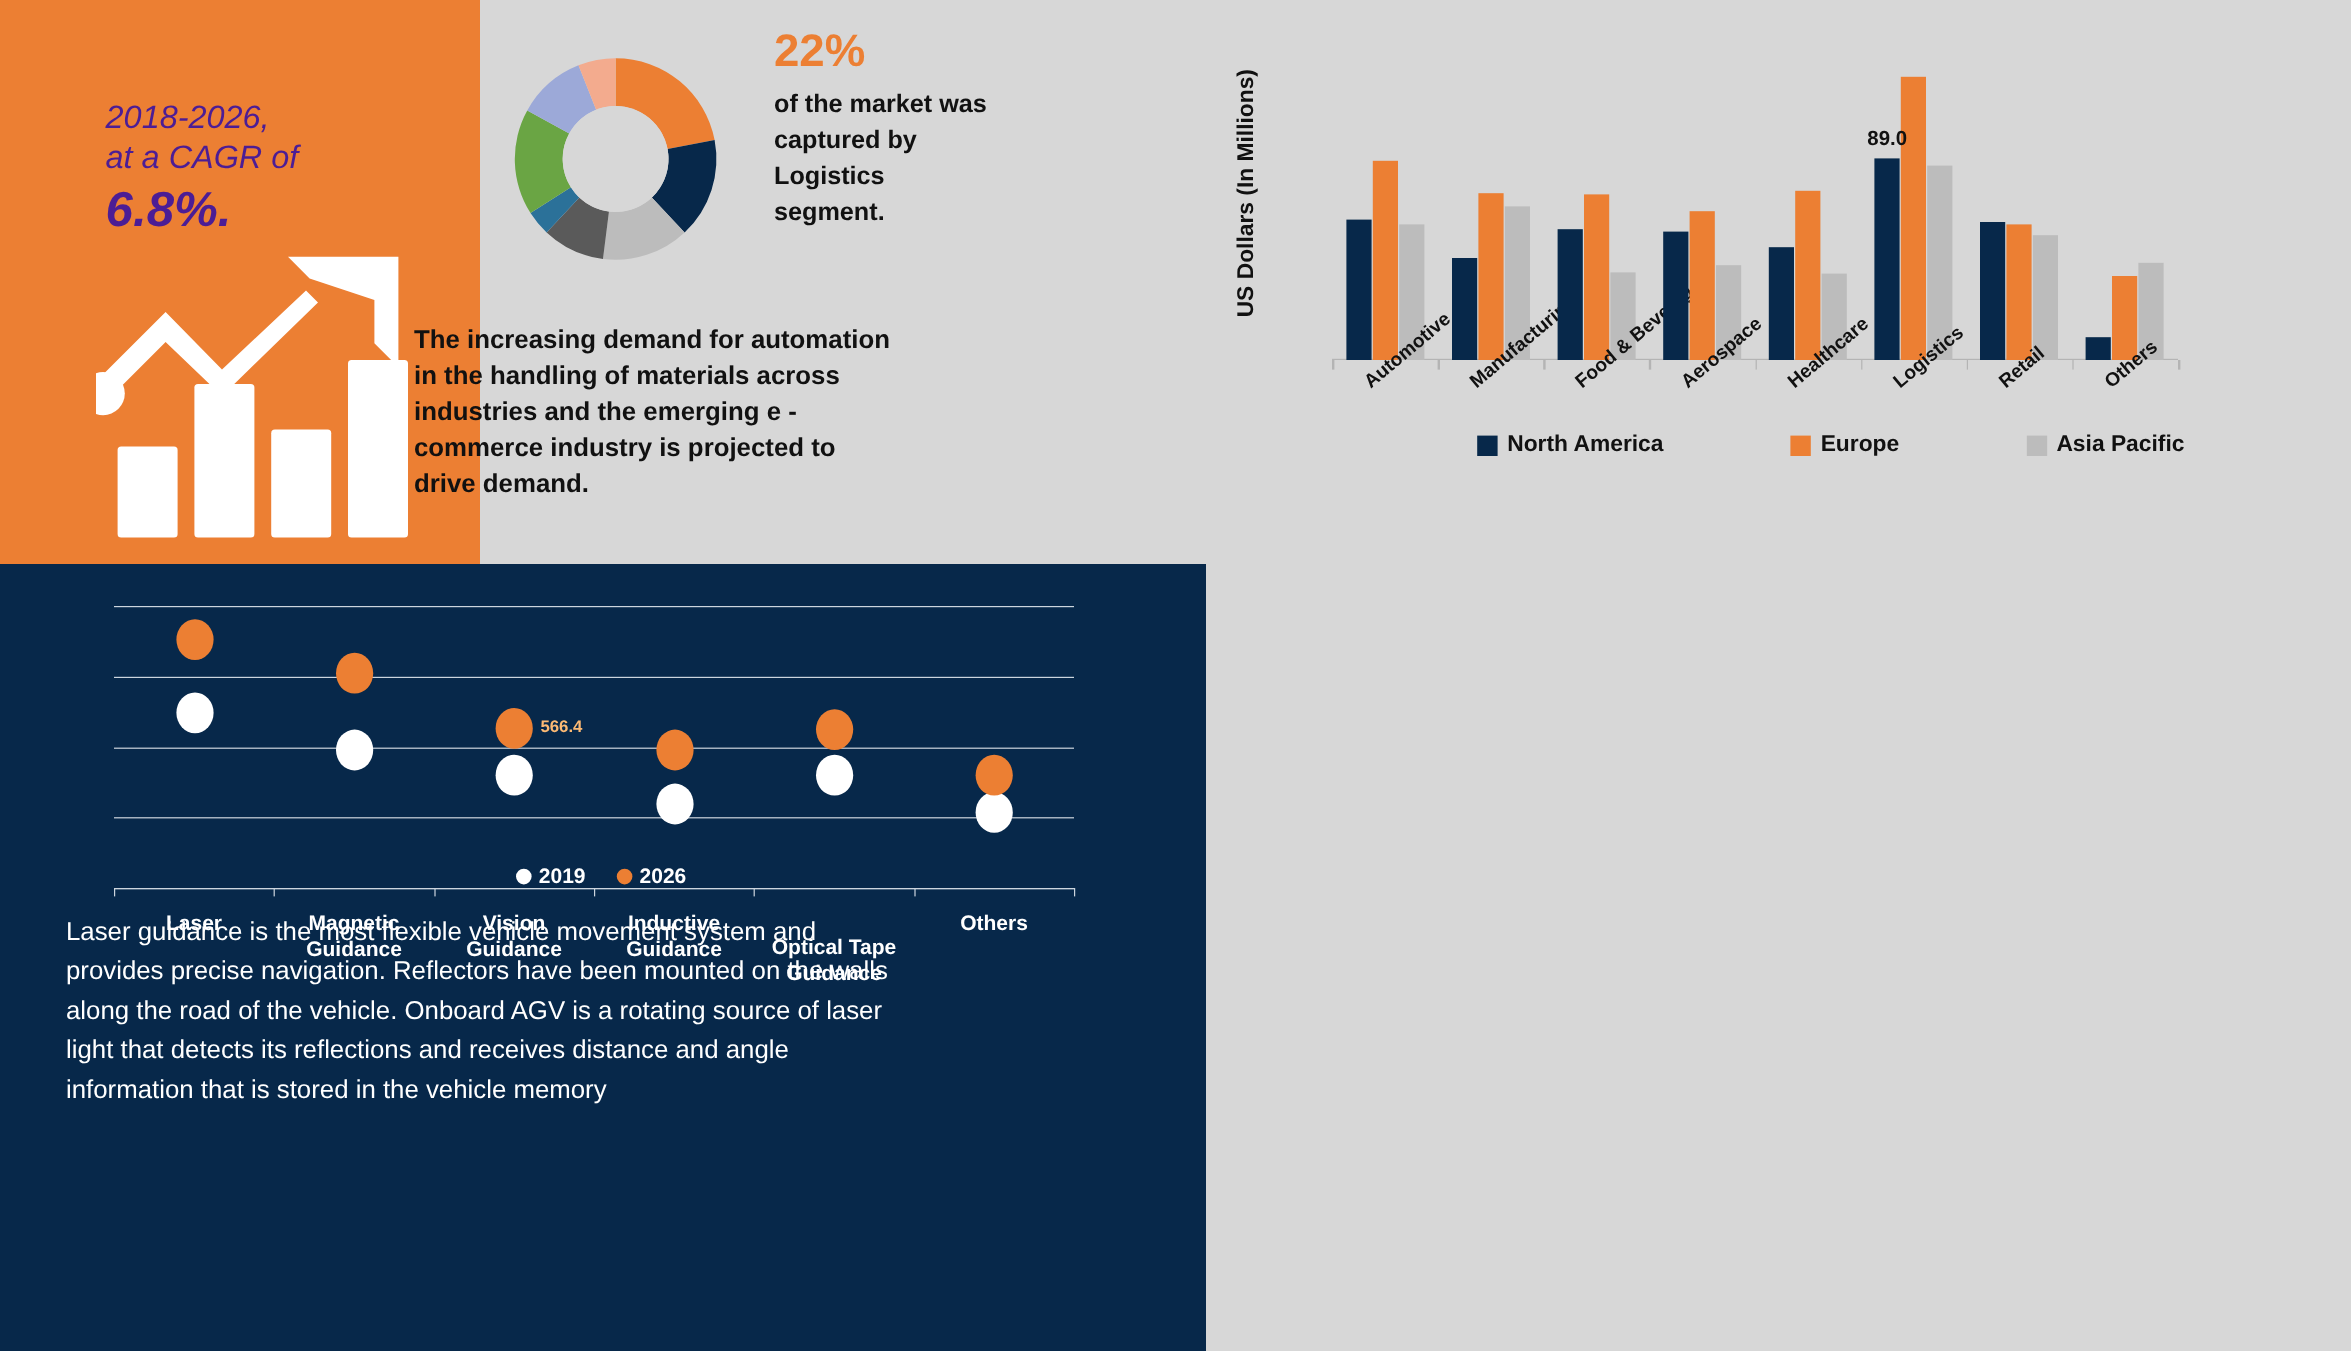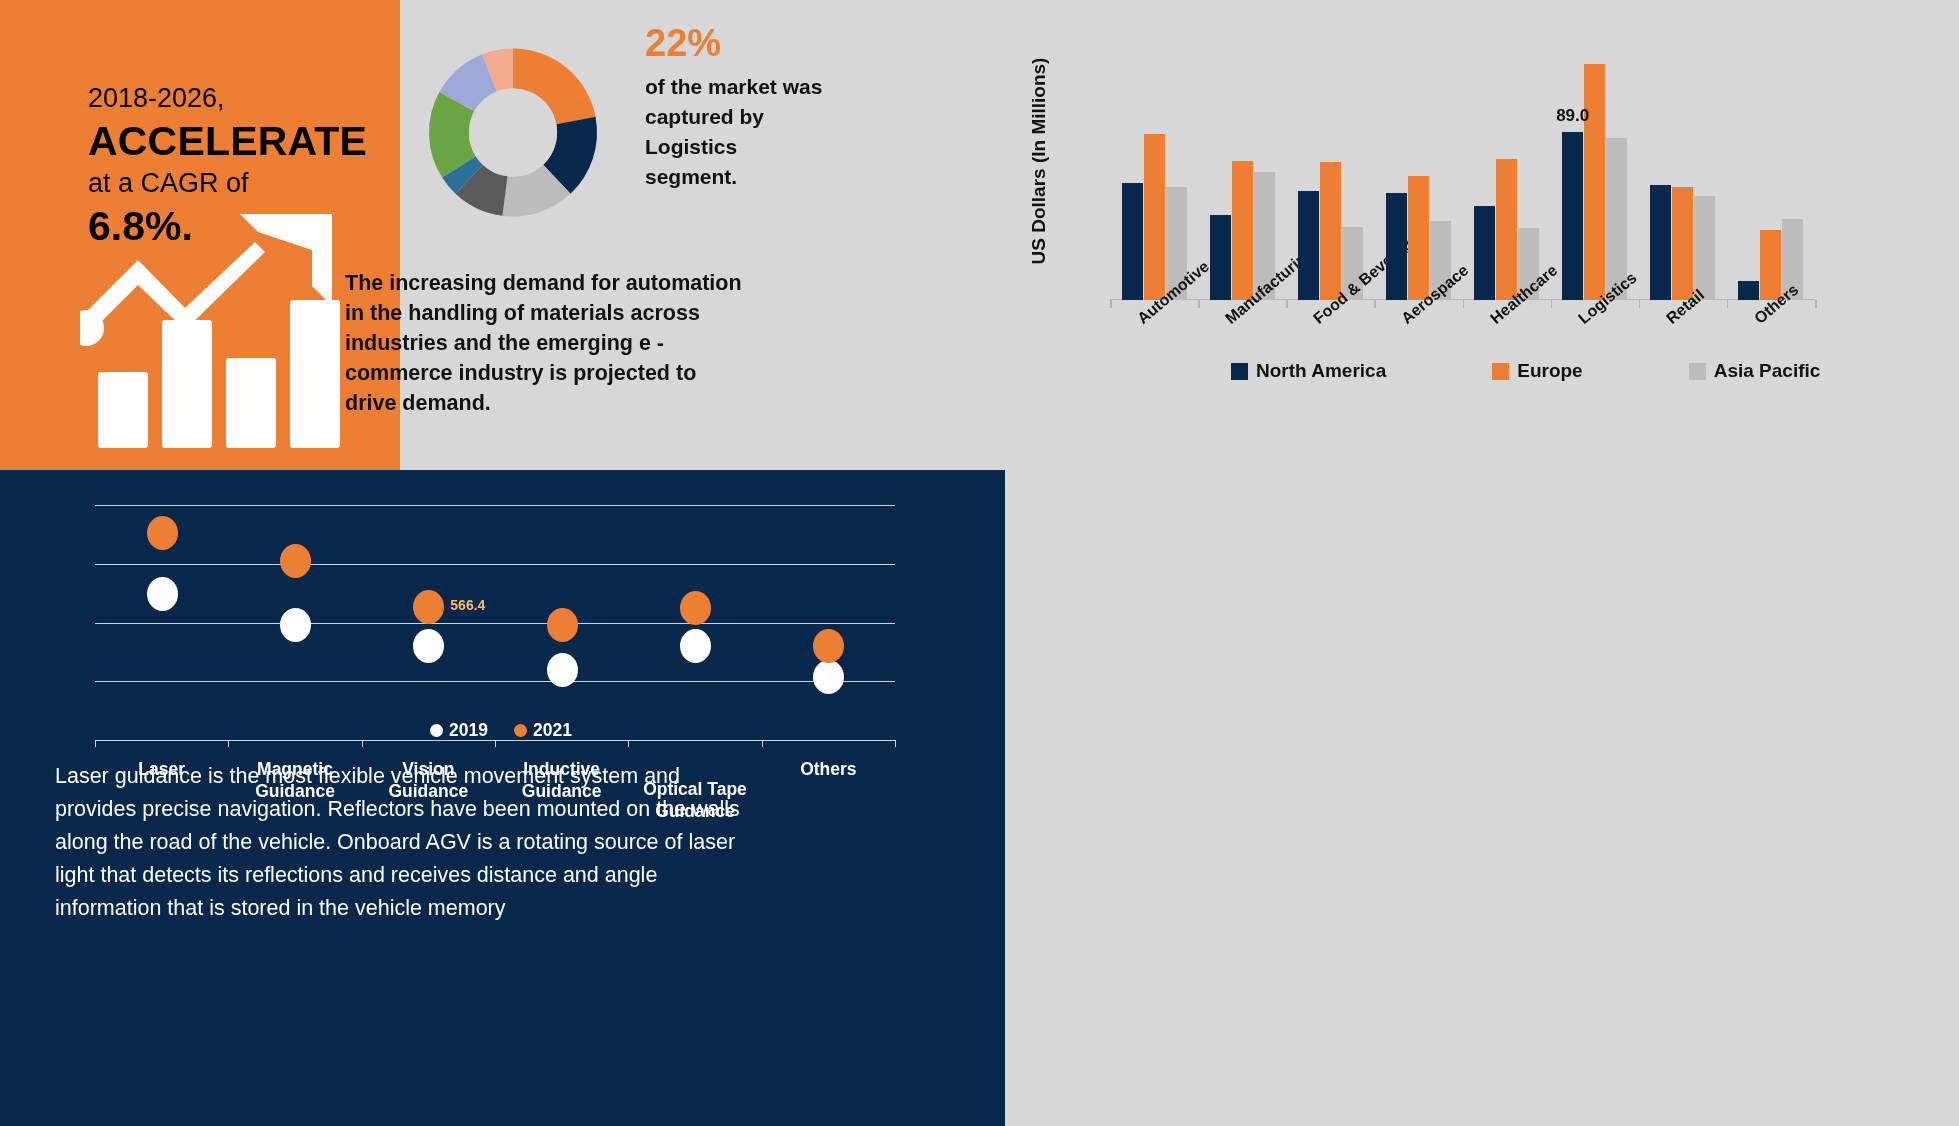--- a/index.html
+++ b/index.html
@@ -8,21 +8,21 @@
     font-family: "Liberation Sans", sans-serif;
     background:#d7d7d7;
     position:relative;
     overflow:hidden;
   }
   
   #orange-panel{
     position:absolute; left:0; top:0; width:400px; height:470px;
     background:#ec7f33;
   }
-  .cagr-text{ position:absolute; left:88px; top:82px; color:#000000; width:300px;}
+  .cagr-text{ position:absolute; left:88px; top:82px; color:#4c1d95; width:300px;font-style:italic;}
   .cagr-l1, .cagr-l2, .cagr-l4 { font-size:27px; line-height:33px; font-weight:400;}
   .cagr-l3 { font-size:41px; font-weight:700; letter-spacing:.2px; line-height:52px;}
   .cagr-l5 { font-size:41px; font-weight:700; line-height:52px;}
   #growth-icon{ position:absolute; left:80px; top:200px; width:290px; height:250px; }
 
   
   #grey-top{
     position:absolute; left:400px; top:0; width:605px; height:470px;
     background:#d7d7d7;
   }
@@ -91,21 +91,20 @@
   #bc-legend{ position:absolute; left:180px; top:360px; display:flex; gap:60px; align-items:center;}
   #bc-legend .lg{ display:flex; align-items:center; gap:8px; font-size:19px; font-weight:700; color:#111;padding-left:46px;}
   #bc-legend .sw{ width:17px; height:17px; display:inline-block;}
 </style>
 </head>
 <body>
 
 <div id="orange-panel">
   <div class="cagr-text">
     <div class="cagr-l1">2018-2026,</div>
-    <div class="cagr-l3">ACCELERATE</div>
     <div class="cagr-l4">at a CAGR of</div>
     <div class="cagr-l5">6.8%.</div>
   </div>
   <svg id="growth-icon" viewBox="0 0 290 250">
     <g fill="#ffffff">
       <path d="M8 135 L58 85 L105 130 L185 52 L175 42 L105 108 L58 60 L-4 122 Z"></path>
       <path d="M6 110 a18 18 0 1 0 0 36 a18 18 0 1 0 0 -36"></path>
       <path d="M160 14 L252 14 L252 106 L232 86 L232 50 L178 32 Z"></path>
       <rect x="18" y="172" width="50" height="76" rx="3"></rect>
       <rect x="82" y="120" width="50" height="128" rx="3"></rect>
@@ -173,21 +172,21 @@
       <div class="dp-cat" style="left: 600px; top: 253px; margin-top: 20px;">Optical Tape Guidance</div>
       <div class="dp-cat" style="left: 733.333px; top: 253px;">Others</div>
     </div>
   <div id="dp-legend">
       <div class="lg">
         <span class="sw" style="background: rgb(255, 255, 255);"></span>
         <span>2019</span>
       </div>
       <div class="lg">
         <span class="sw" style="background: rgb(236, 127, 51);"></span>
-        <span>2021</span>
+        <span>2026</span>
       </div>
     </div>
   <div id="navy-paragraph">Laser guidance is the most flexible vehicle movement system and provides precise navigation. Reflectors have been mounted on the walls along the road of the vehicle. Onboard AGV is a rotating source of laser light that detects its reflections and receives distance and angle information that is stored in the vehicle memory</div>
 </div>
 
 <div id="right-panel">
   <div id="barchart">
     <div id="ylabel">US Dollars (In Millions)</div>
     <div id="plot">
         <div class="bc-axis"></div>

